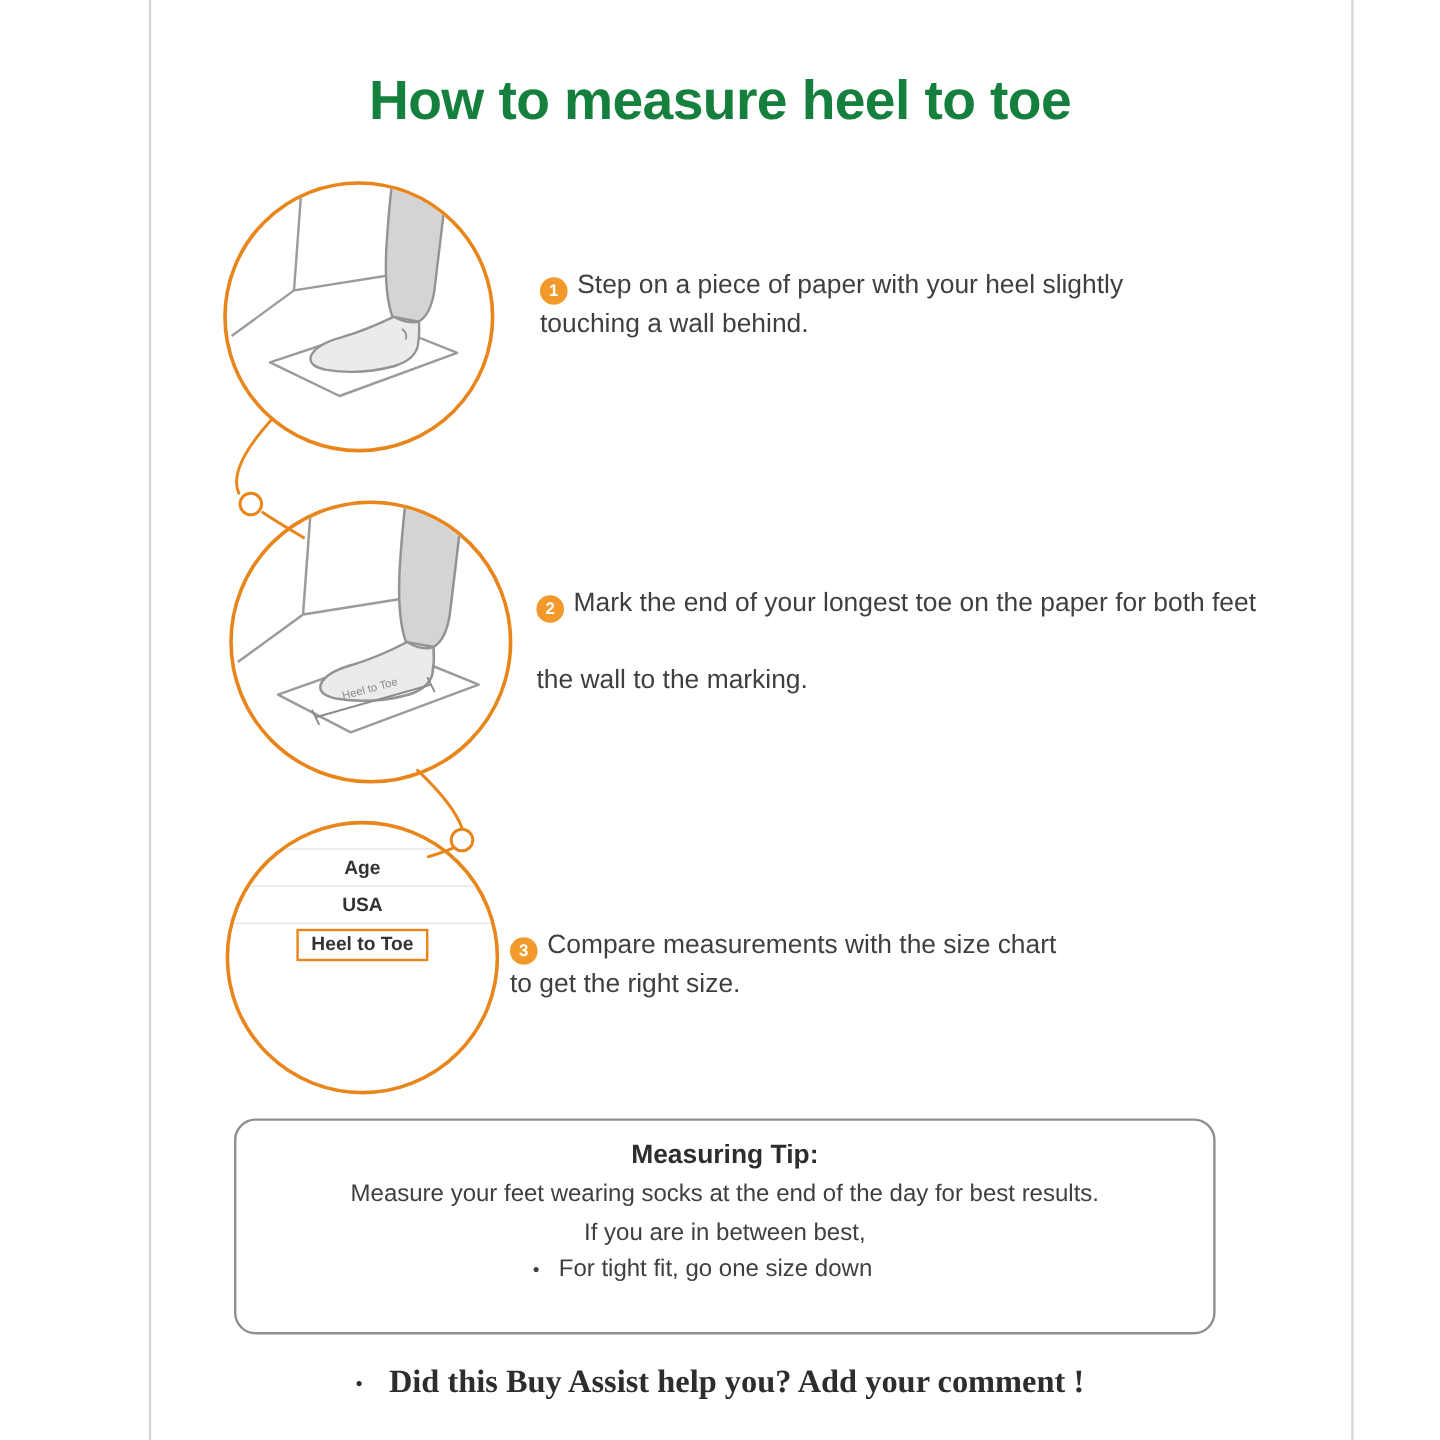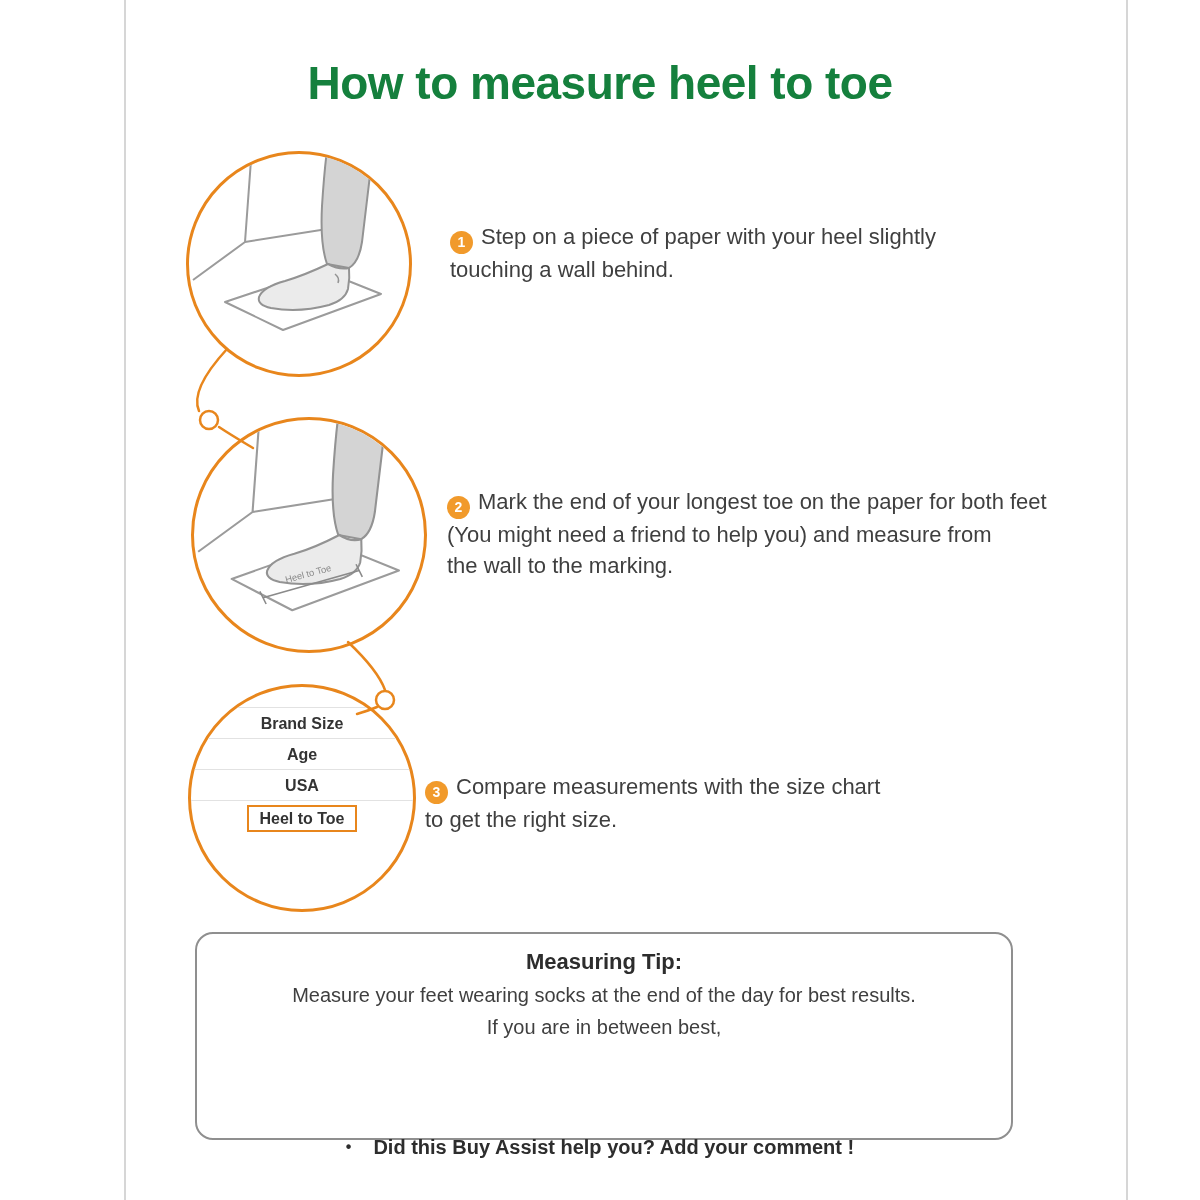--- a/index.html
+++ b/index.html
@@ -33,30 +33,30 @@
            color:#fff; font-size:14px; font-weight:700; margin-right:8px;
            vertical-align:-3px; }
 
   .size-chart { position:absolute; left:0; right:0; top:20px; border-top:1px solid #e2e2e2; }
   .chart-row { height:31px; line-height:31px; text-align:center; font-size:16px;
                font-weight:700; color:#333; border-bottom:1px solid #e2e2e2; }
   .chart-row:last-child { border-bottom:none; padding-top:2px; }
   .boxed { display:inline-block; border:2px solid #E8861C; line-height:23px;
            height:27px; padding:0 10px; }
 
-  .tip-box { position:absolute; left:195px; top:932px; width:818px; height:208px;
+  .tip-box { position:absolute; left:195px; top:932px; width:818px; height:180px;
              border:2px solid #8f8f8f; border-radius:18px; background:#fff; }
   .tip-title { text-align:center; margin-top:15px; font-size:22px; font-weight:700; color:#2d2d2d; }
   .tip-line  { text-align:center; margin-top:9px; font-size:20px; color:#3f3f3f; }
   .tip-bullets { width:320px; margin:4px auto 0; list-style:none; }
   .tip-bullets li { font-size:20px; line-height:29px; color:#3f3f3f; }
   .tip-bullets li::before { content:"\2022"; font-size:16px; margin-right:16px; }
 
   .footer { position:absolute; left:0; right:0; top:1136px; text-align:center;
-            font-size:20px; font-weight:700; color:#2d2d2d; }
+            font-size:27px; font-weight:700; color:#2d2d2d;font-family:Liberation Serif, serif; }
   .footer::before { content:"\2022"; font-size:16px; margin-right:22px; position:relative; top:-2px; }
 </style>
 </head>
 <body>
 
 <div class="canvas">
 
   <div class="side-line left"></div>
   <div class="side-line right"></div>
 
@@ -79,21 +79,20 @@
       <path d="M 138 -4 L 184 -4 L 173 88 Q 170 108 160 114 L 138 110 Q 131 90 133 52 Q 135 20 138 -4 Z" fill="#d4d4d4" stroke="#939393" stroke-width="2"></path>
       <path d="M 139 110 Q 116 122 96 128 Q 74 134 70 144 Q 68 152 82 155 Q 110 160 140 152 Q 156 147 159 136 Q 161 125 160 114 Q 150 117 139 110 Z" fill="#ebebeb" stroke="#939393" stroke-width="2"></path>
       <path d="M 66 170 L 158 144" fill="none" stroke="#8a8a8a" stroke-width="1.5"></path>
       <path d="M 63 164 L 69 176 M 155 138 L 161 150" fill="none" stroke="#8a8a8a" stroke-width="1.5"></path>
       <text x="0" y="0" transform="translate(110,150) rotate(-15)" font-size="9" fill="#8a8a8a" text-anchor="middle">Heel to Toe</text>
     </svg>
   </div>
 
   <div class="circle" id="circle3">
     <div class="size-chart">
-      <div class="chart-row"><span>Brand Size</span></div>
       <div class="chart-row"><span>Age</span></div>
       <div class="chart-row"><span>USA</span></div>
       <div class="chart-row"><span class="boxed">Heel to Toe</span></div>
     </div>
   </div>
 
   <svg class="connector-layer">
     <g fill="none" stroke="#E8861C" stroke-width="2.5" stroke-linecap="round">
       <path d="M 227 349 C 205 373, 192 395, 199 411"></path>
       <circle cx="209" cy="420" r="9"></circle>
@@ -104,32 +103,33 @@
     </g>
   </svg>
 
   <div class="step" id="step1">
     <span class="badge">1</span><span>Step on a piece of paper with your heel slightly</span><br>
     <span>touching a wall behind.</span>
   </div>
 
   <div class="step" id="step2">
     <span class="badge">2</span><span>Mark the end of your longest toe on the paper for both feet</span><br>
-    <span>(You might need a friend to help you) and measure from</span><br>
+    <br>
     <span>the wall to the marking.</span>
   </div>
 
   <div class="step" id="step3">
     <span class="badge">3</span><span>Compare measurements with the size chart</span><br>
     <span>to get the right size.</span>
   </div>
 
   <div class="tip-box">
     <div class="tip-title">Measuring Tip:</div>
     <div class="tip-line">Measure your feet wearing socks at the end of the day for best results.</div>
     <div class="tip-line">If you are in between best,</div>
     <ul class="tip-bullets">
+      <li>For tight fit, go one size down</li>
     </ul>
   </div>
 
   <div class="footer">Did this Buy Assist help you? Add your comment !</div>
 
 </div>
 
 </body></html>

